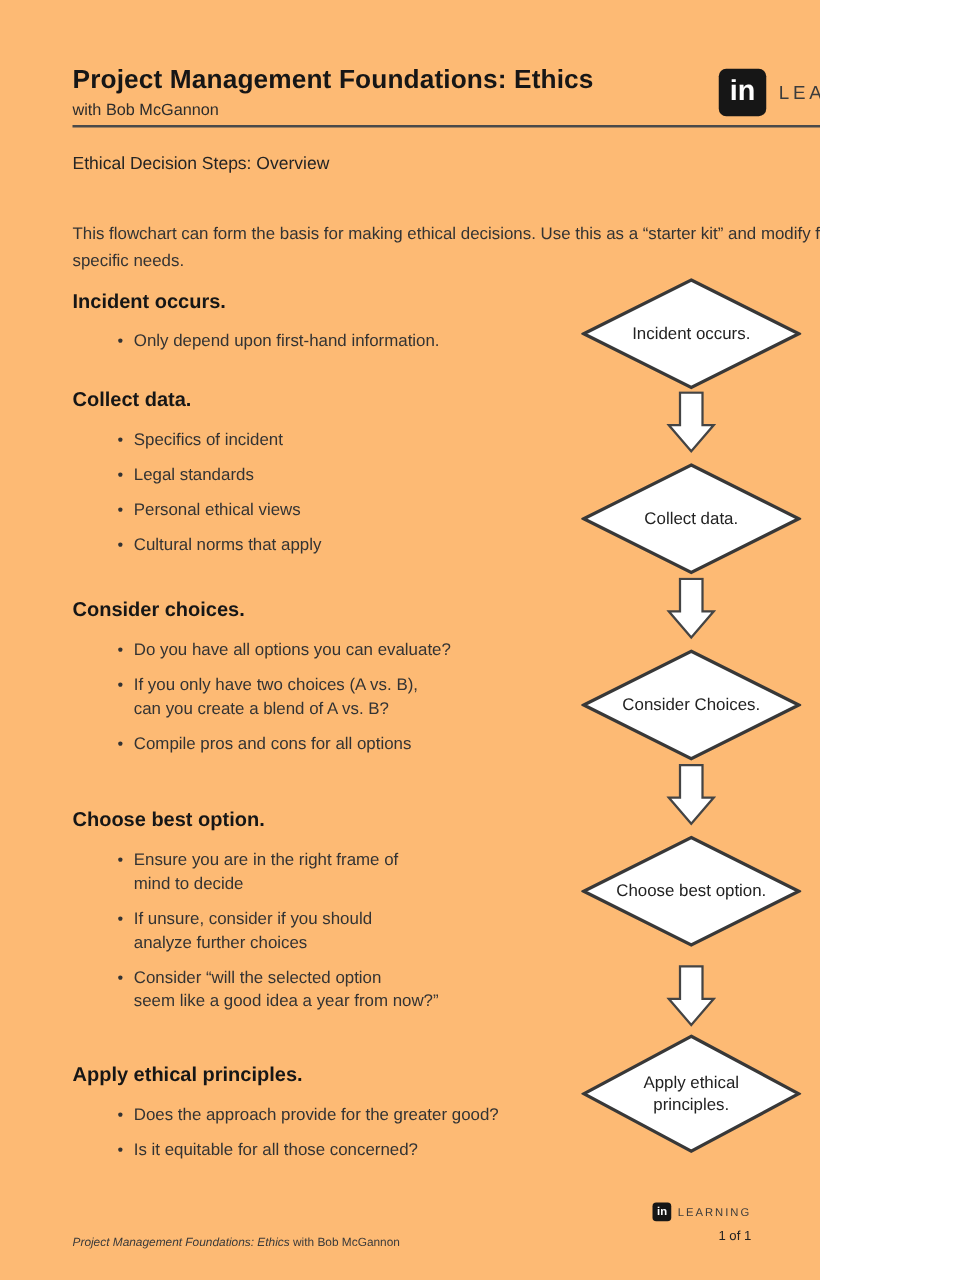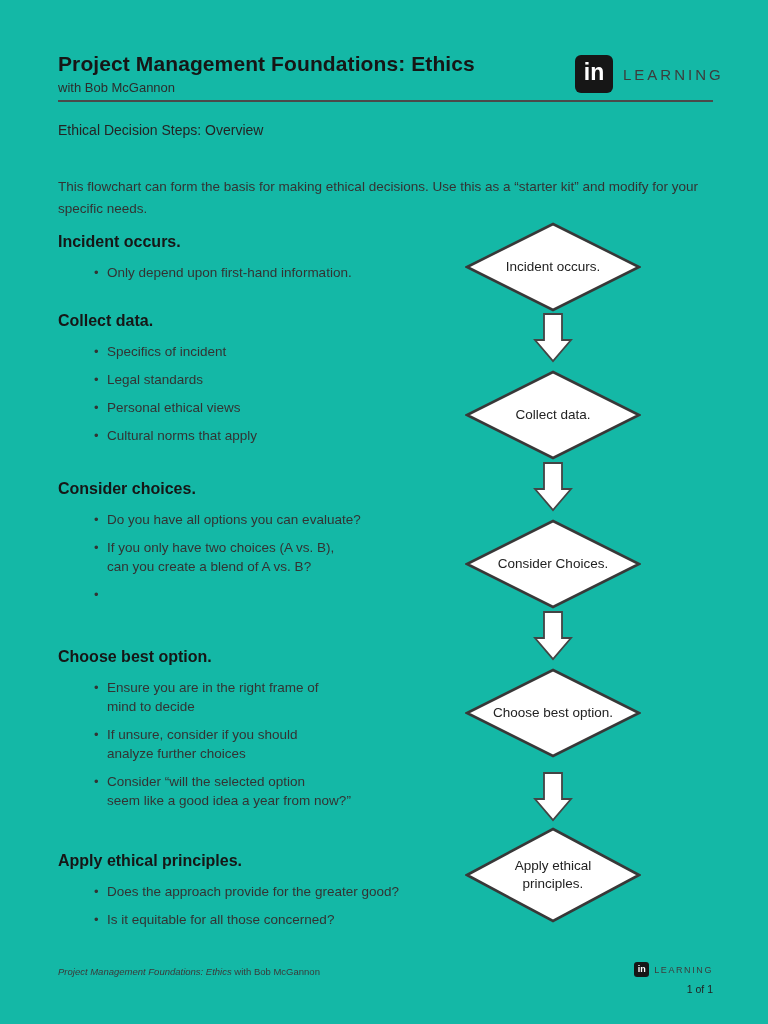--- a/index.html
+++ b/index.html
@@ -1,17 +1,17 @@
 <!DOCTYPE html>
 <html><head>
 <meta charset="utf-8">
 <style>
   html,body{margin:0;padding:0;background:#ffffff;}
   body{font-family:"Liberation Sans",sans-serif;color:#333;}
-  .page{position:relative;width:768px;height:1024px;background:#14b8a6;overflow:hidden;text-decoration:underline;}
+  .page{position:relative;width:656px;height:1024px;background:#fdba74;overflow:hidden;text-decoration:underline;}
 
   
   .header-title{position:absolute;left:58px;top:52px;font-size:21px;font-weight:bold;color:#161616;letter-spacing:.1px;}
   .header-author{position:absolute;left:58px;top:80px;font-size:13px;color:#2c2c2c;}
   .brand{position:absolute;top:55px;left:575px;display:flex;align-items:center;}
   .li-badge{width:38px;height:38px;background:#161616;border-radius:6px;display:flex;align-items:center;justify-content:center;}
   .li-badge span{color:#fff;font-weight:bold;font-size:23px;line-height:1;margin-top:-3px;}
   .brand-name{margin-left:10px;font-size:15px;letter-spacing:3px;color:#3c3c3c;}
   .header-rule{position:absolute;left:58px;top:100px;width:655px;height:2px;background:#4a4a4a;}
 
@@ -28,21 +28,21 @@
 
   
   .flowchart{position:absolute;left:450px;top:220px;width:212px;height:712px;}
   .flow-node{position:absolute;left:15px;width:176px;height:90px;}
   .flow-node.tall{height:96px;}
   .flow-node svg{position:absolute;left:0;top:0;}
   .flow-label{position:absolute;left:14px;right:14px;top:0;bottom:0;display:flex;align-items:center;justify-content:center;text-align:center;font-size:13.5px;color:#222;white-space:pre-line;line-height:18px;}
   .flow-arrow{position:absolute;left:83px;width:40px;height:50px;}
 
   
-  .footer-left{position:absolute;left:58px;top:966px;font-size:9.5px;color:#3a3a3a;}
+  .footer-left{position:absolute;left:58px;top:989px;font-size:9.5px;color:#3a3a3a;}
   .footer-left .it{font-style:italic;}
   .footer-brand{position:absolute;top:962px;right:55px;display:flex;align-items:center;}
   .li-badge-sm{width:15px;height:15px;background:#161616;border-radius:3px;display:flex;align-items:center;justify-content:center;}
   .li-badge-sm span{color:#fff;font-weight:bold;font-size:9px;line-height:1;margin-top:-1px;}
   .footer-brand .brand-name-sm{margin-left:5px;font-size:9px;letter-spacing:1.6px;color:#3c3c3c;}
   .footer-page{position:absolute;top:983px;right:55px;font-size:10.5px;color:#222;margin-left:39px;}
 </style>
 </head>
 <body>
 
@@ -78,21 +78,21 @@
       <li><span class="bullet-dot">•</span><span>Cultural norms that apply</span></li>
     </ul>
   </div>
 
   <div class="section" style="top:479px">
     <h3>Consider choices.</h3>
     <ul>
       <li><span class="bullet-dot">•</span><span>Do you have all options you can evaluate?</span></li>
       <li><span class="bullet-dot">•</span><span>If you only have two choices (A vs. B),
 can you create a blend of A vs. B?</span></li>
-      <li><span class="bullet-dot">•</span></li>
+      <li><span class="bullet-dot">•</span><span>Compile pros and cons for all options</span></li>
     </ul>
   </div>
 
   <div class="section" style="top:647px">
     <h3>Choose best option.</h3>
     <ul>
       <li><span class="bullet-dot">•</span><span>Ensure you are in the right frame of
 mind to decide</span></li>
       <li><span class="bullet-dot">•</span><span>If unsure, consider if you should
 analyze further choices</span></li>

